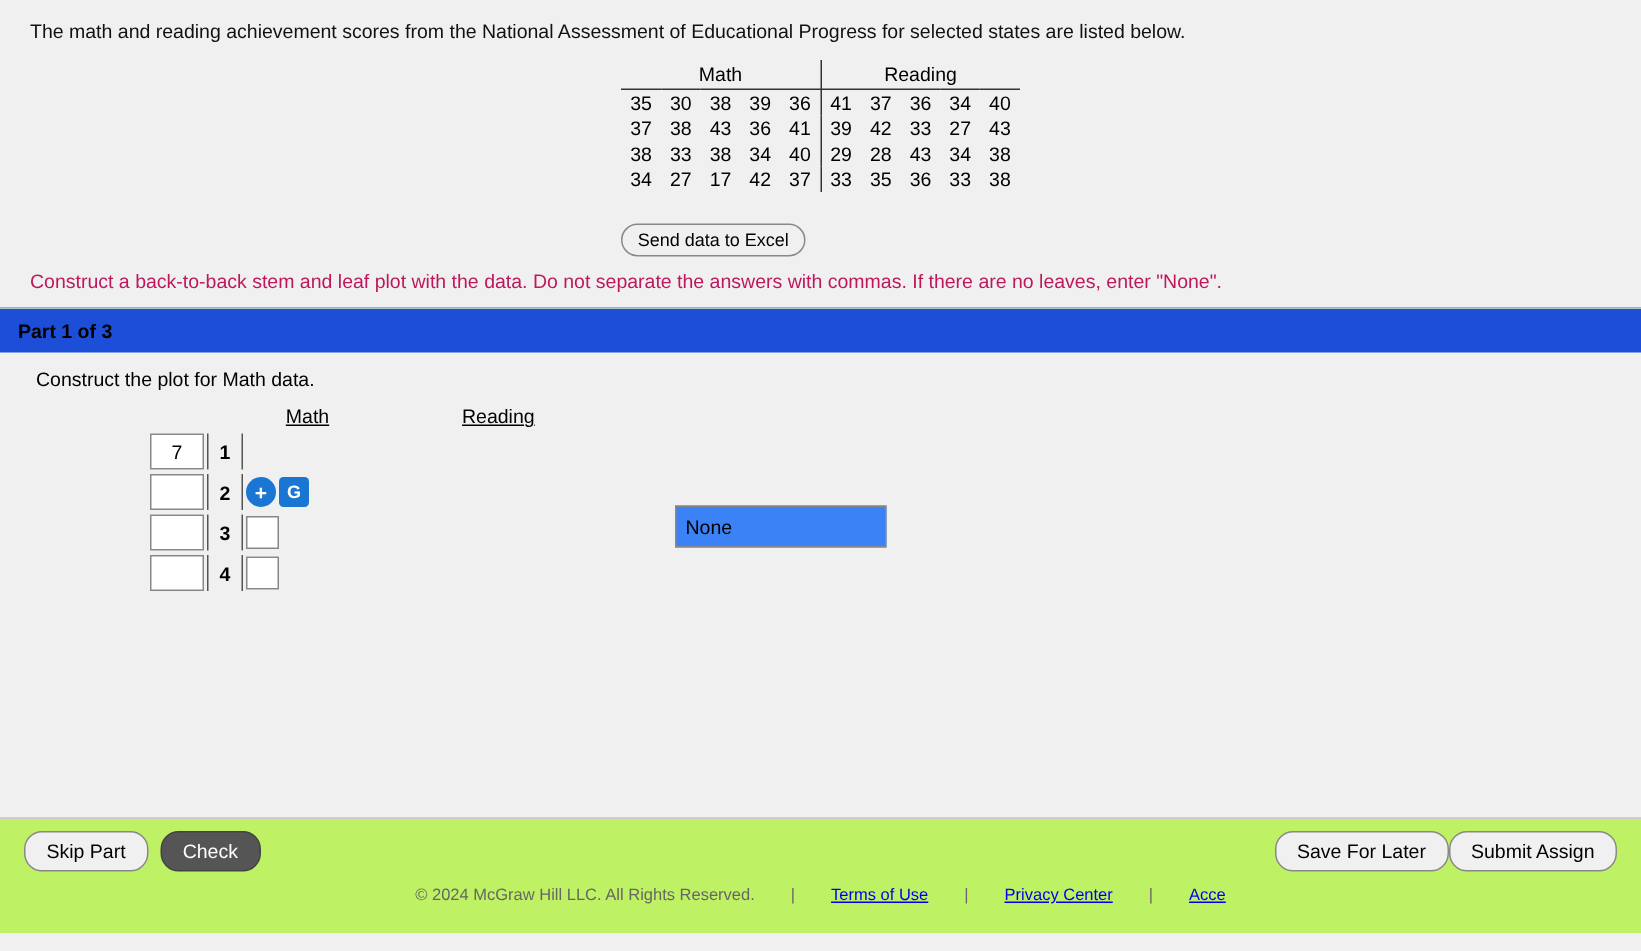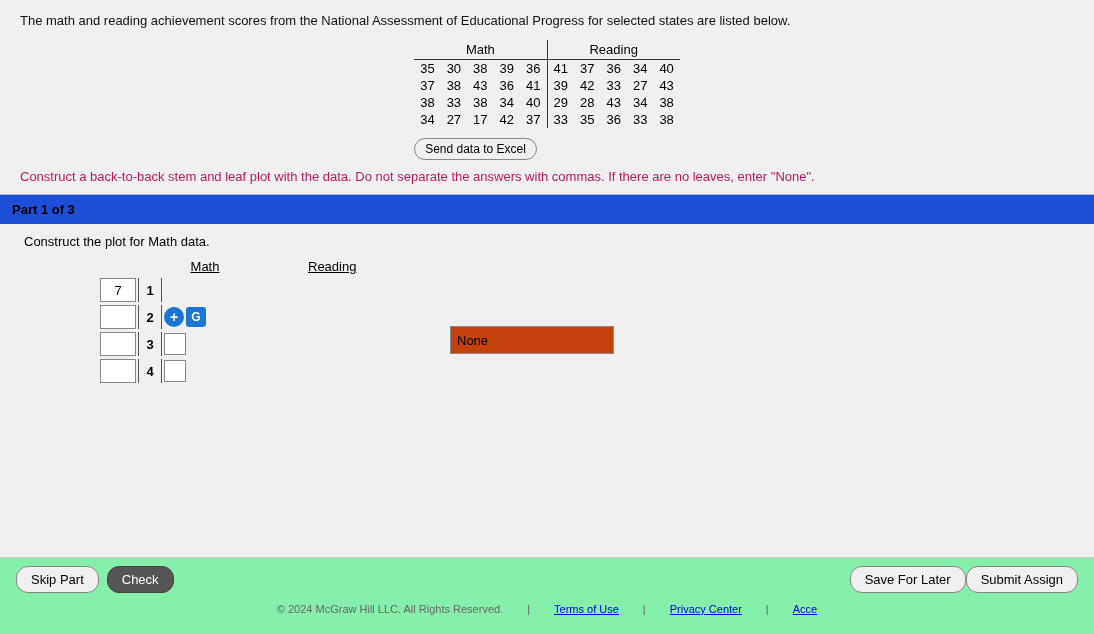--- a/index.html
+++ b/index.html
@@ -48,21 +48,21 @@
       border-bottom: 1.5px solid #333;
     }
     .send-excel-btn {
       display: inline-block;
       border: 1px solid #888;
       border-radius: 12px;
       padding: 3px 10px;
       background: #f0f0f0;
       font-size: 12px;
       cursor: pointer;
-      margin-top: 4px;
+      margin-top: 15px;
     }
     .instruction-text {
       font-size: 13px;
       color: #be185d;
       margin: 8px 0;
       line-height: 1.4;
     }
     .progress-bar-section {
       background: #b0bec5;
       padding: 8px 12px;
@@ -113,24 +113,24 @@
       border-right: 1.5px solid #555;
       text-align: center;
       font-size: 13px;
       display: flex;
       align-items: center;
       justify-content: center;
       background: #f0f0f0;
       font-weight: bold;
     }
     .reading-none-input {
-      width: 164px;
+      width: 141px;
       height: 28px;
       border: 1px solid #888;
-      background: #c2410c;
+      background: #3b82f6;
       font-size: 13px;
       padding: 0 6px;
       position: absolute;
     }
     .bottom-left {
       display: flex;
       gap: 8px;
     }
     .skip-btn {
       border: 1px solid #888;
@@ -164,24 +164,24 @@
     .submit-assign-btn {
       border: 1px solid #888;
       border-radius: 12px;
       padding: 5px 14px;
       background: #f0f0f0;
       font-size: 13px;
       cursor: pointer;
     }
     .bottom-footer {
       position: fixed;
-      bottom: 0;
+      bottom: 12px;
       left: 0;
       width: 1094px;
-      background: #86efac;
+      background: #bef264;
       border-top: 1px solid #ccc;
     }
     .controls-row {
       display: flex;
       justify-content: space-between;
       align-items: center;
       padding: 8px 16px;
     }
     .footer-info-row {
       display: flex;

